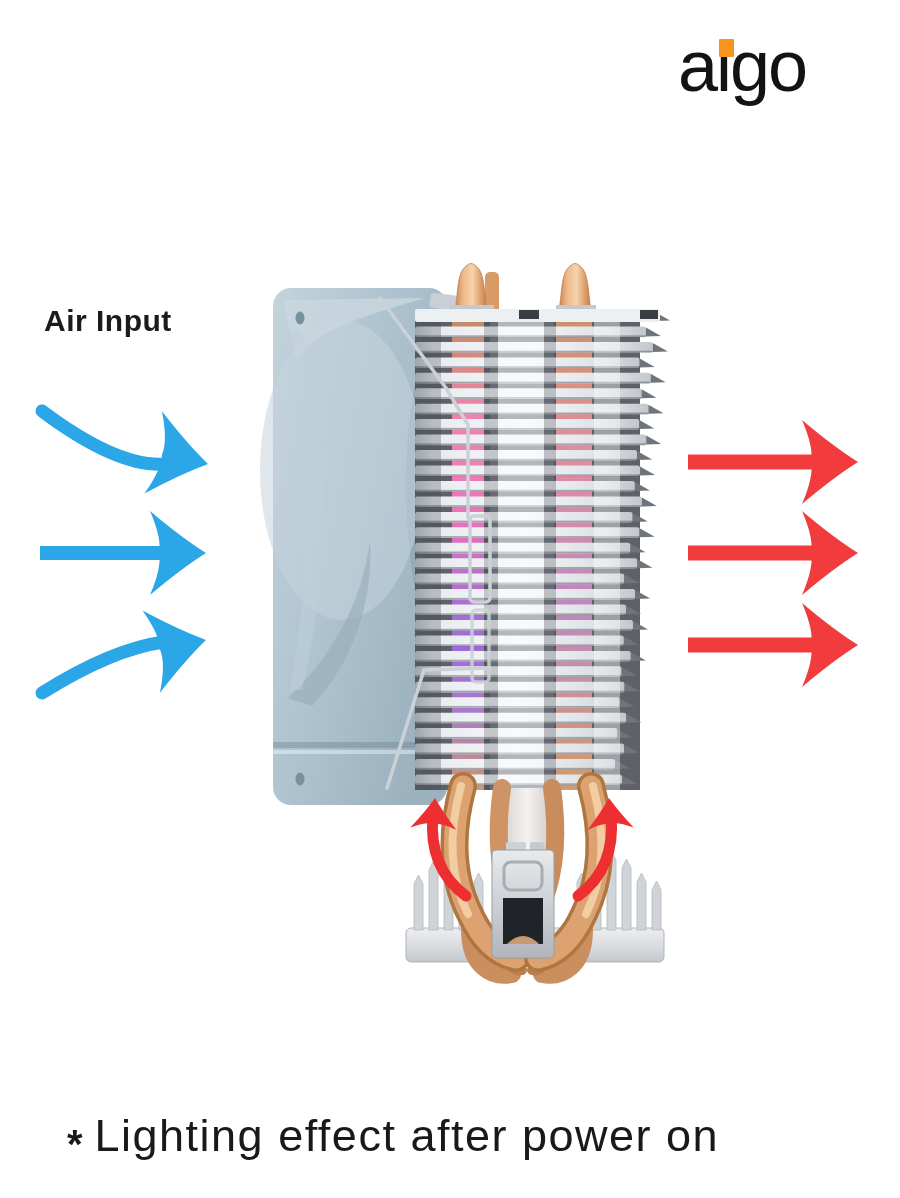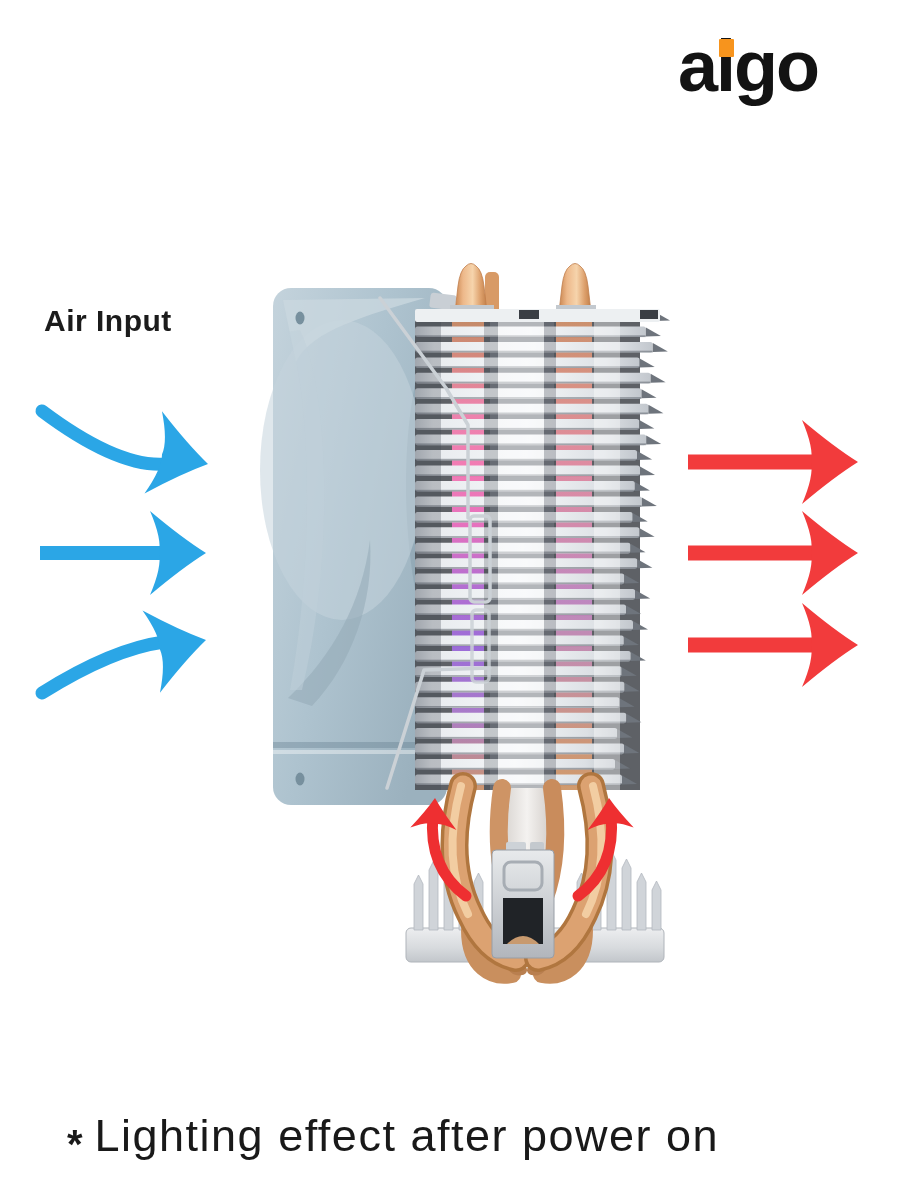--- a/index.html
+++ b/index.html
@@ -4,21 +4,21 @@
 <style>
   html,body{margin:0;padding:0;}
   body{
     width:900px;height:1198px;position:relative;background:#ffffff;
     font-family:"Liberation Sans","DejaVu Sans",sans-serif;overflow:hidden;
   }
   .logo{
     position:absolute;top:30px;right:52px;width:170px;height:110px;
   }
   .logo-text{
-    font-weight:bold;font-size:72px;letter-spacing:-2px;color:#131313;
+    font-weight:normal;font-size:72px;letter-spacing:-2px;color:#131313;
     line-height:1;display:block;
   }
   .logo-dot{
     position:absolute;left:41px;top:9px;width:15px;height:18px;
     background:#F7941D;border-radius:1px;
   }
   .air-input-label{
     position:absolute;left:44px;top:304px;font-size:30px;font-weight:bold;
     color:#1B1B1B;letter-spacing:0.5px;
   }

